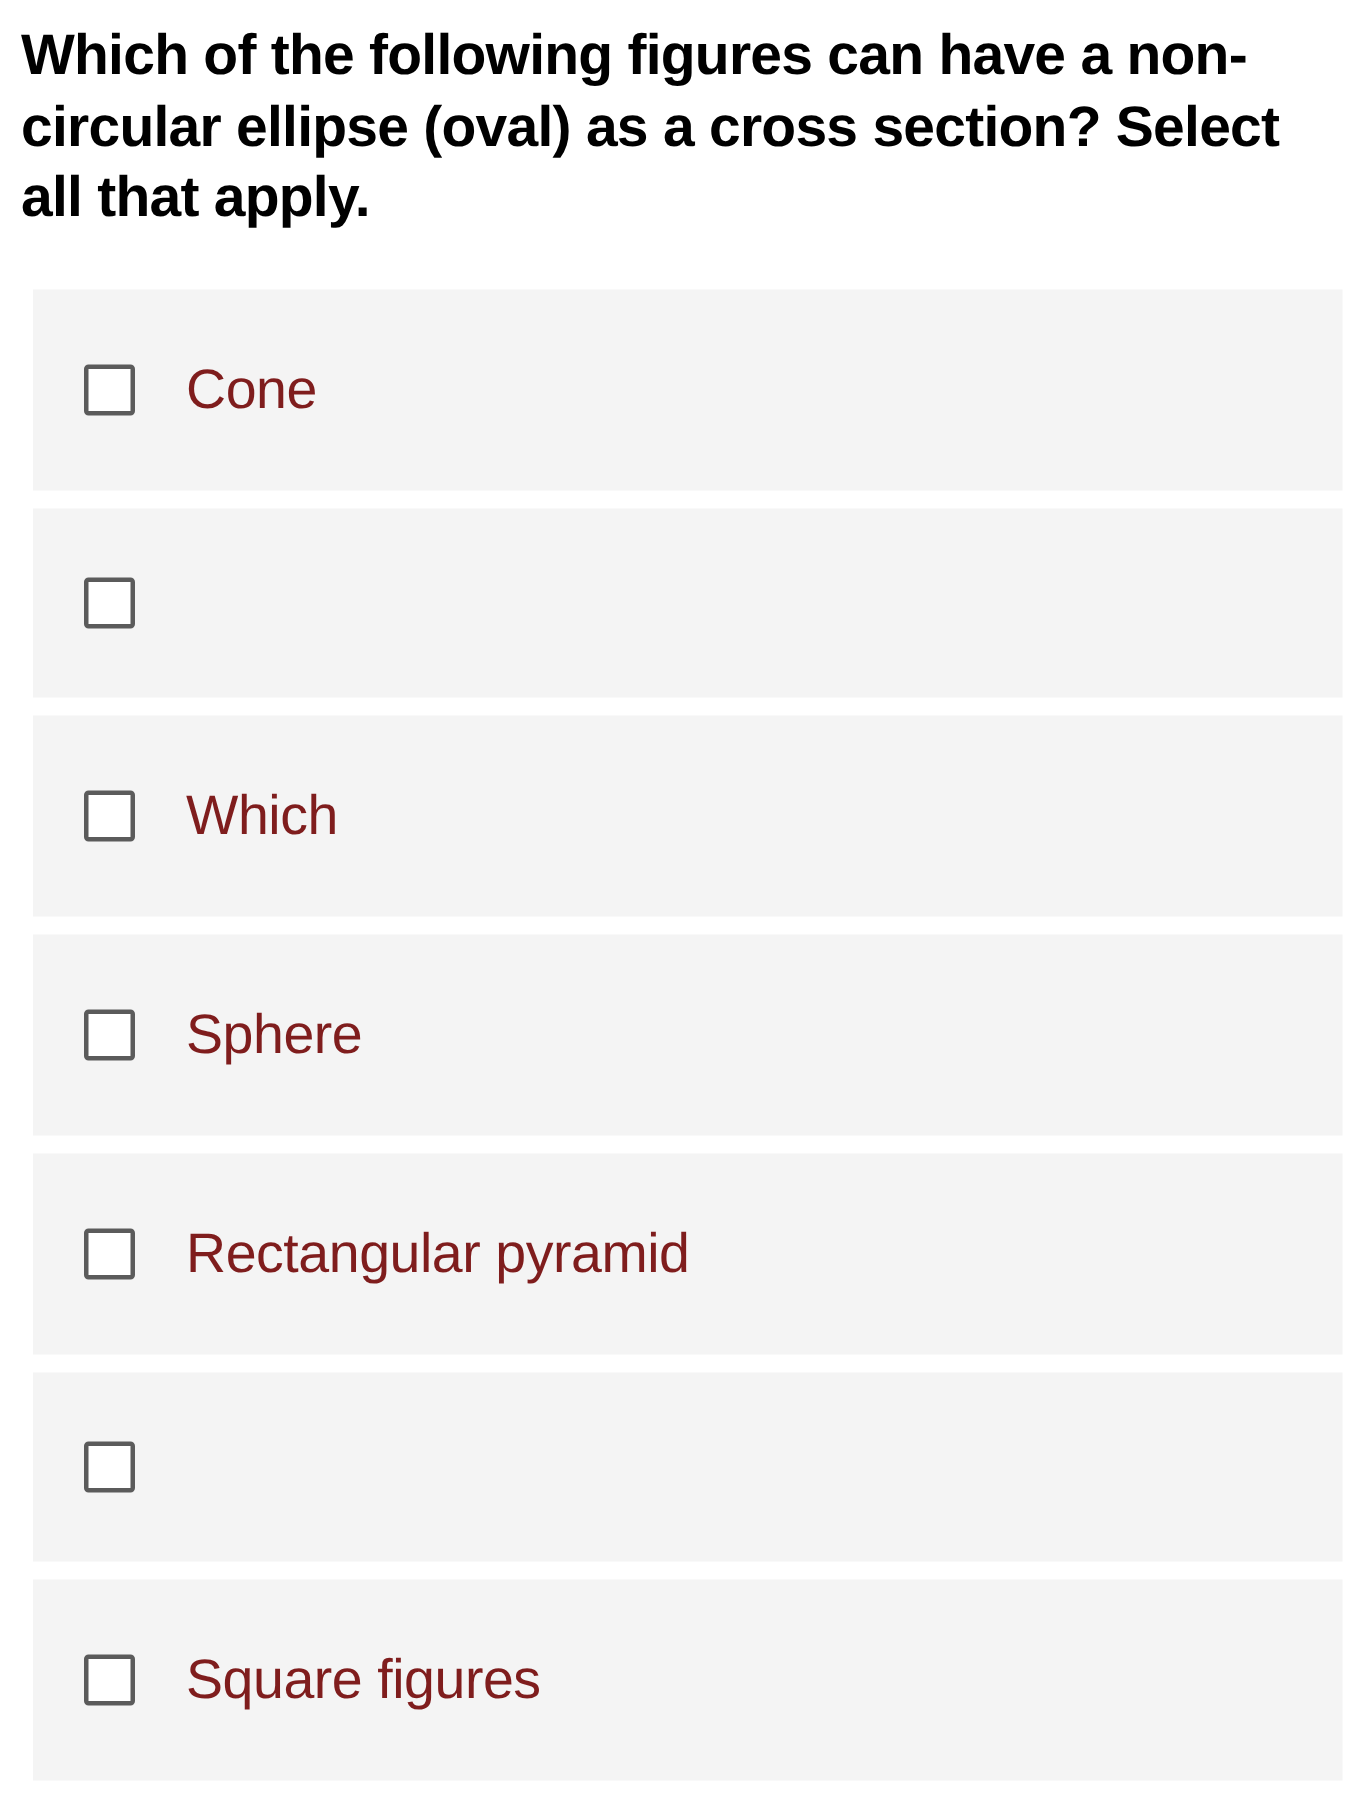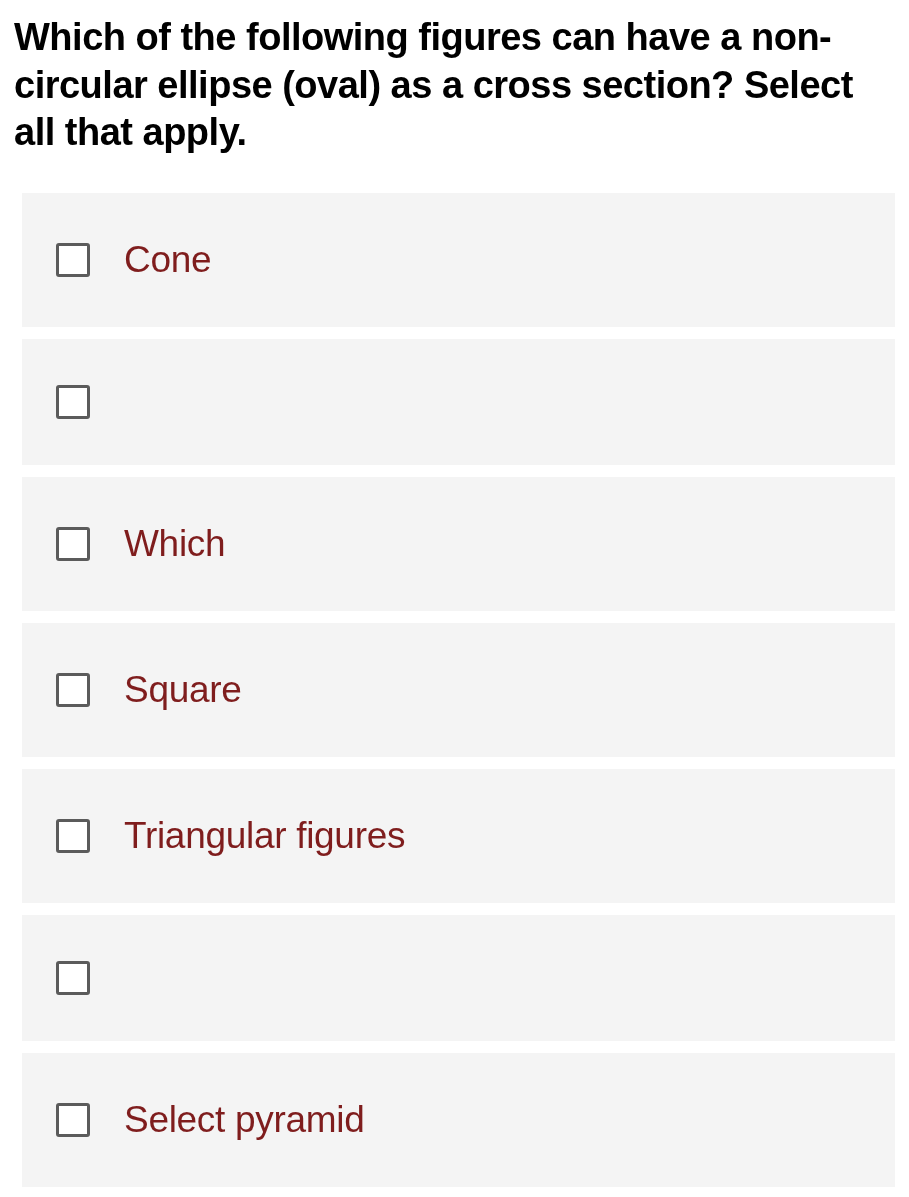--- a/index.html
+++ b/index.html
@@ -62,30 +62,30 @@
     <span class="checkbox"></span>
   </div>
 
   <div class="option-row">
     <span class="checkbox"></span>
     <span class="option-label">Which</span>
   </div>
 
   <div class="option-row">
     <span class="checkbox"></span>
-    <span class="option-label">Square</span>
+    <span class="option-label">Sphere</span>
   </div>
 
   <div class="option-row">
     <span class="checkbox"></span>
-    <span class="option-label">Triangular figures</span>
+    <span class="option-label">Rectangular pyramid</span>
   </div>
 
   <div class="option-row">
     <span class="checkbox"></span>
   </div>
 
   <div class="option-row">
     <span class="checkbox"></span>
-    <span class="option-label">Select pyramid</span>
+    <span class="option-label">Square figures</span>
   </div>
 
 </div>
 
 </body></html>

